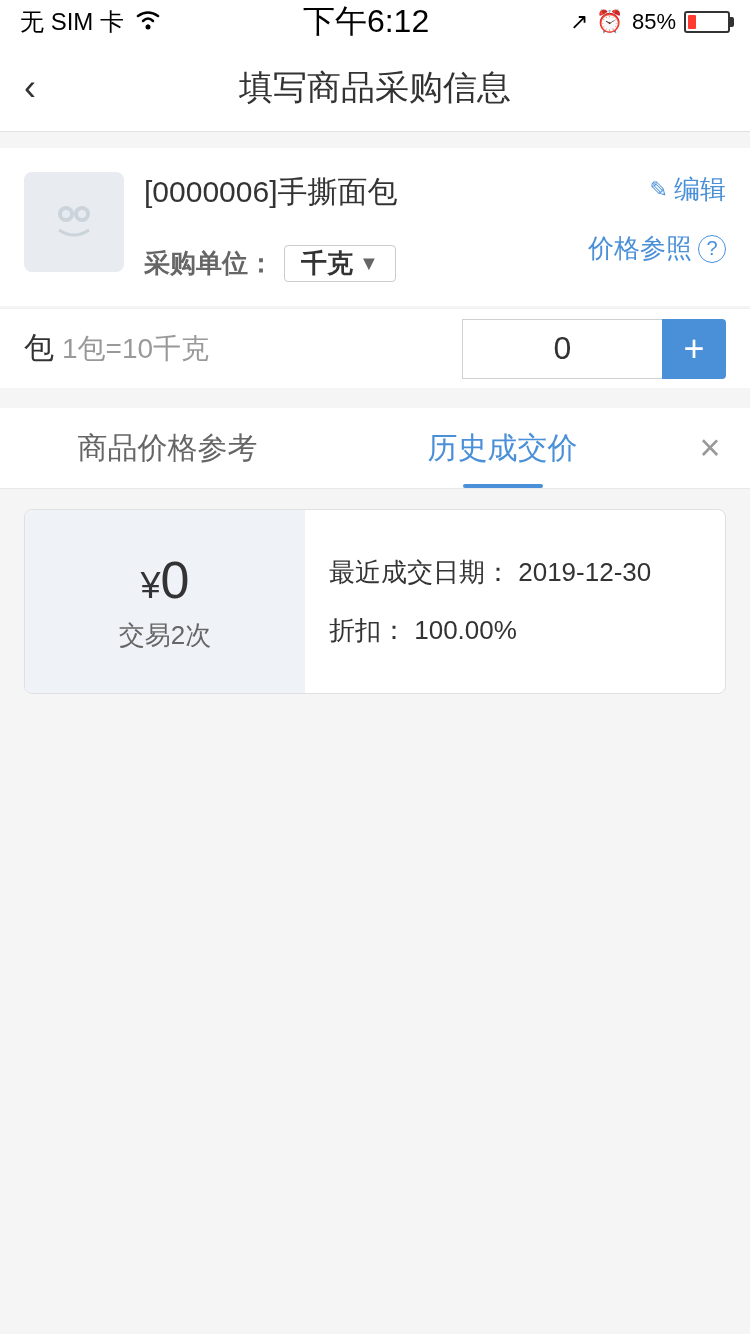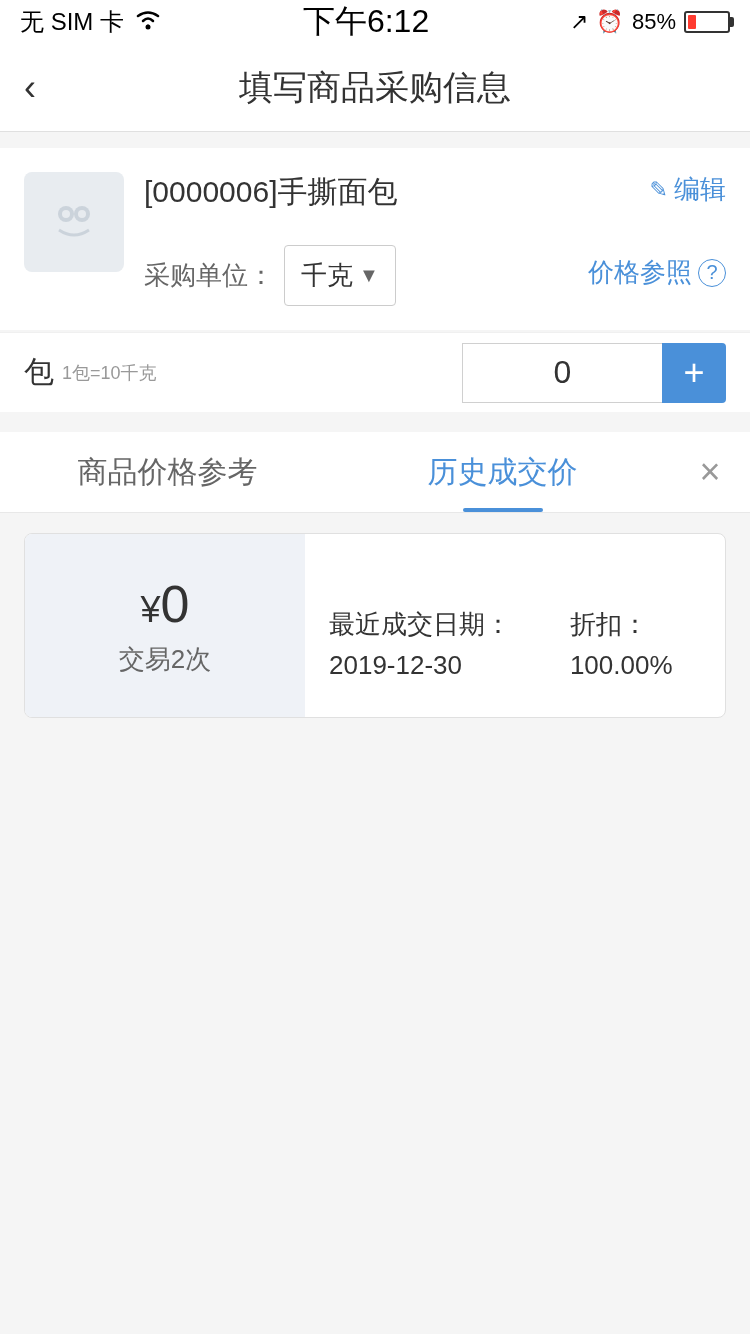--- a/index.html
+++ b/index.html
@@ -127,29 +127,30 @@
     .product-name {
       font-size: 30px;
       color: #333;
       font-weight: 500;
       margin-bottom: 32px;
     }
     .product-unit-row {
       display: flex;
       align-items: center;
       gap: 10px;
+      font-weight: bold;
     }
     .unit-label {
       font-size: 26px;
       color: #666;
     }
     .unit-select {
       border: 1px solid #ccc;
       border-radius: 4px;
-      padding: 12px 16px;
+      padding: 0 16px;
       font-size: 26px;
       color: #333;
       display: flex;
       align-items: center;
       gap: 6px;
       background: #fff;
     }
     .unit-arrow {
       font-size: 20px;
       color: #666;
@@ -187,21 +188,21 @@
       border-top: 1px solid #f0f0f0;
     }
     .quantity-label {
       font-size: 28px;
       color: #333;
       display: flex;
       align-items: center;
       gap: 8px;
     }
     .quantity-unit-hint {
-      font-size: 18px;
+      font-size: 28px;
       color: #999;
     }
     .quantity-right {
       display: flex;
       align-items: center;
       gap: 0;
     }
     .quantity-input {
       width: 200px;
       height: 60px;
@@ -304,24 +305,23 @@
     }
     .history-trade-count {
       font-size: 26px;
       color: #666;
       margin-top: 8px;
     }
     .history-detail-section {
       flex: 1;
       padding: 30px 24px;
       display: flex;
-      flex-direction: row;
+      flex-direction: column;
       gap: 16px;
       justify-content: center;
-      align-items: flex-end;
     }
     .history-detail-row {
       font-size: 26px;
       color: #333;
       line-height: 1.6;
     }
     .history-detail-label {
       color: #333;
     }
     .history-detail-value {

